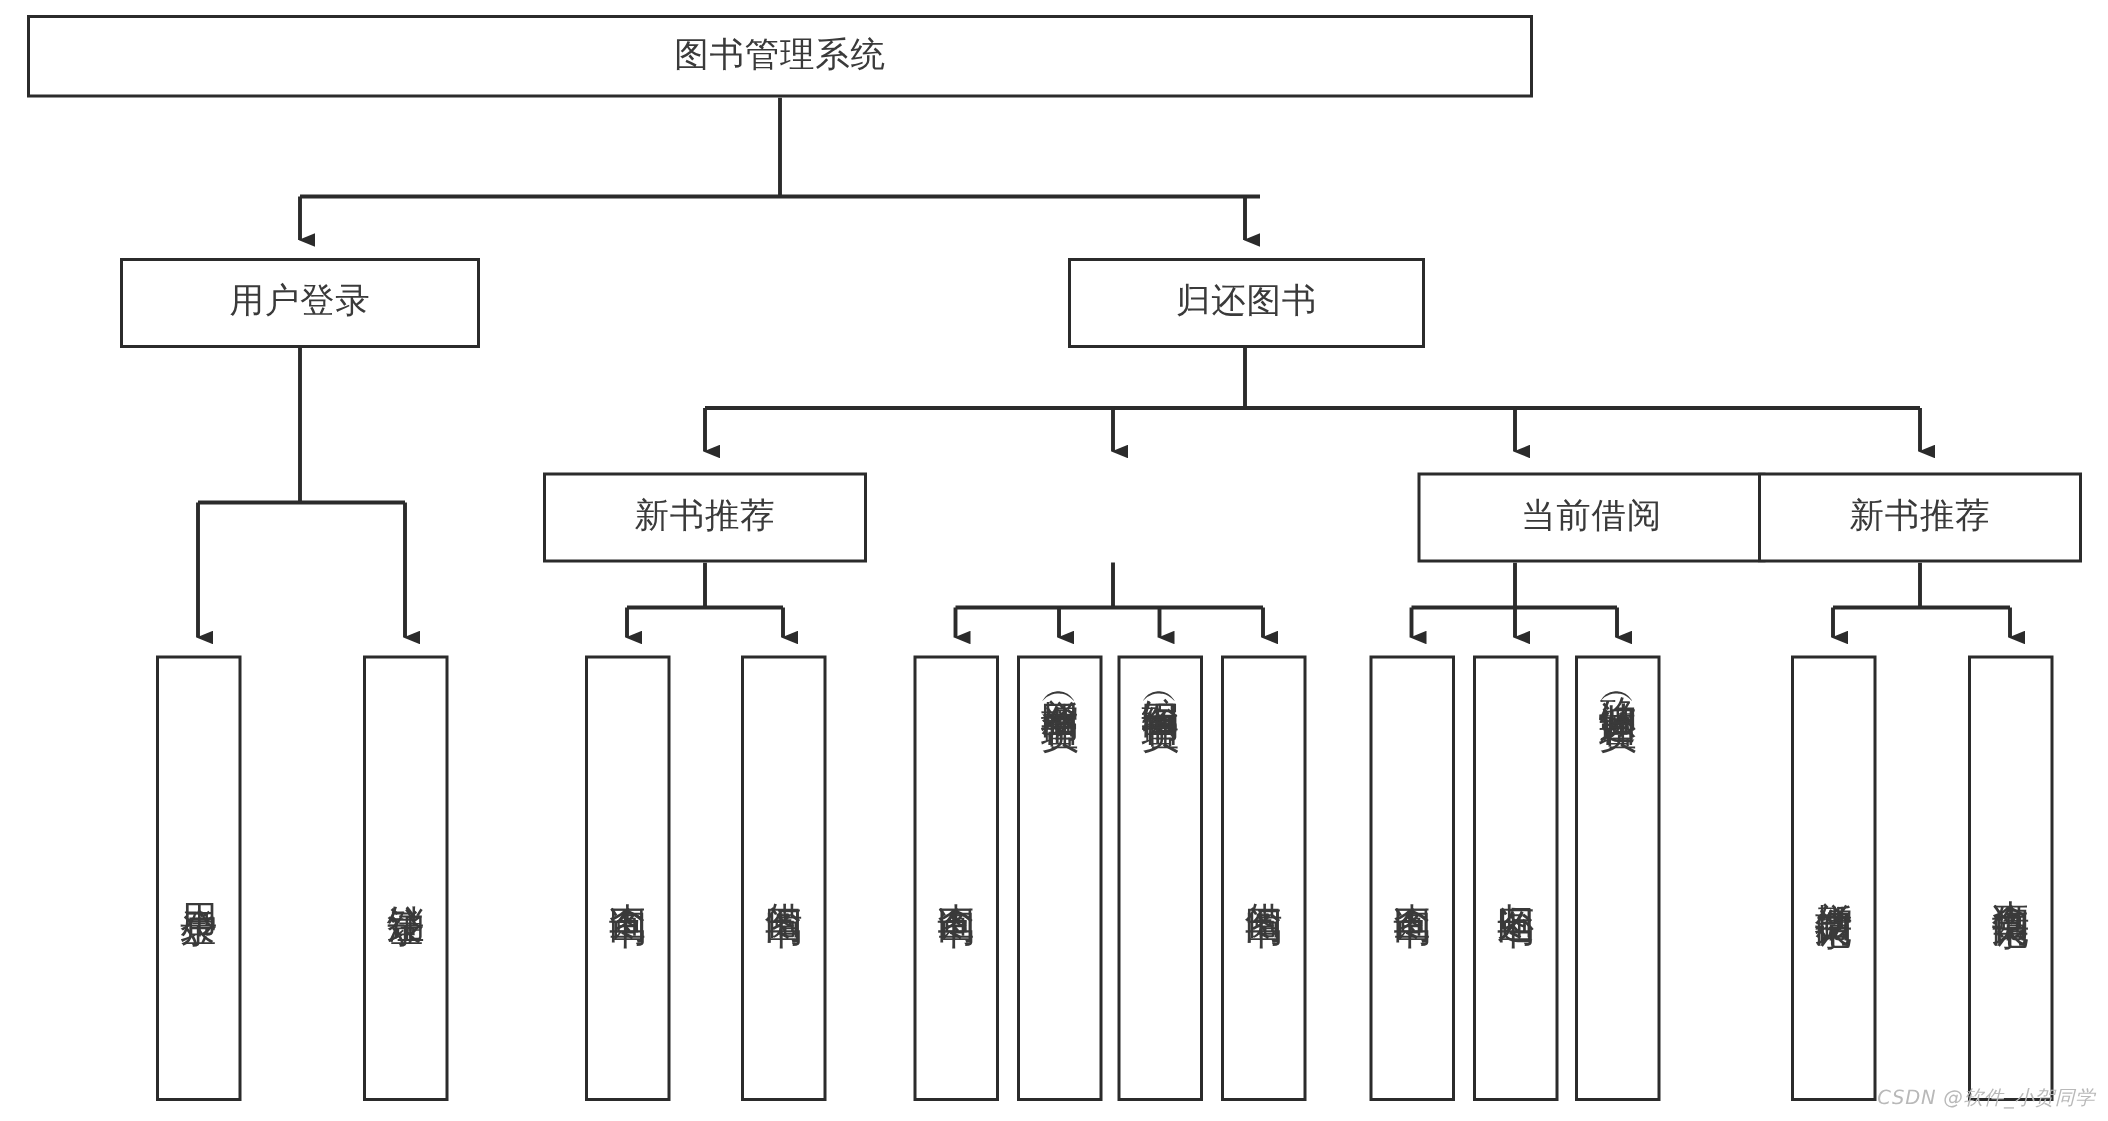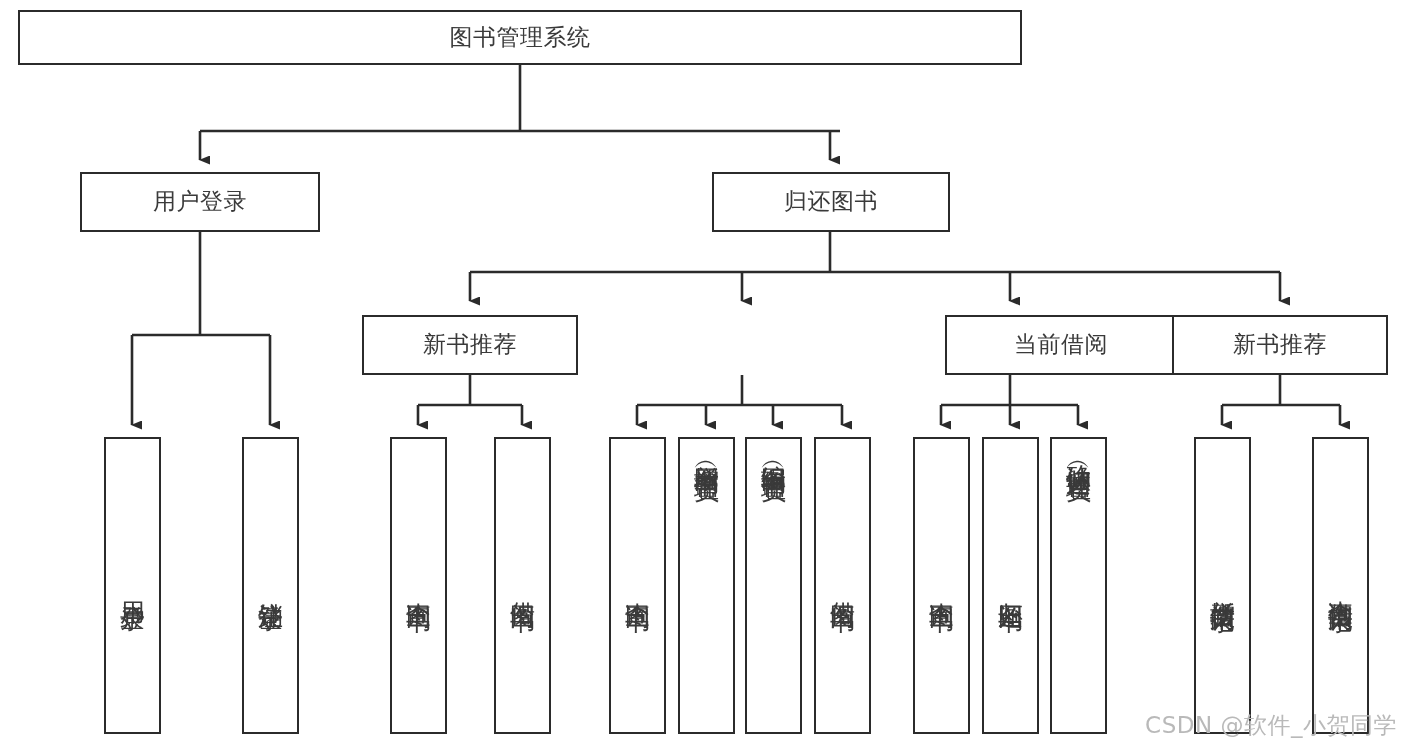--- a/index.html
+++ b/index.html
@@ -72,25 +72,26 @@
     align-items: center;
     justify-content: center;
   }
   .vert.top .vert-inner {
     align-items: flex-start;
   }
   #watermark {
     position: absolute;
     right: 8px;
     bottom: 6px;
-    font-size: 23px;
+    font-size: 13px;
     color: #b9b9b9;
     letter-spacing: 0.5px;
     white-space: nowrap;
     font-family: "DejaVu Sans", "Liberation Sans", sans-serif;
+    font-style: italic;
   }
 </style>
 </head>
 <body>
 
 <div id="diagram-root">
 
   <svg id="edges-layer" viewBox="0 0 1405 747" width="1405" height="747" xmlns="http://www.w3.org/2000/svg">
     <defs>
       <marker id="arrow" markerWidth="9" markerHeight="11" refX="4.5" refY="10" orient="auto" markerUnits="userSpaceOnUse">

